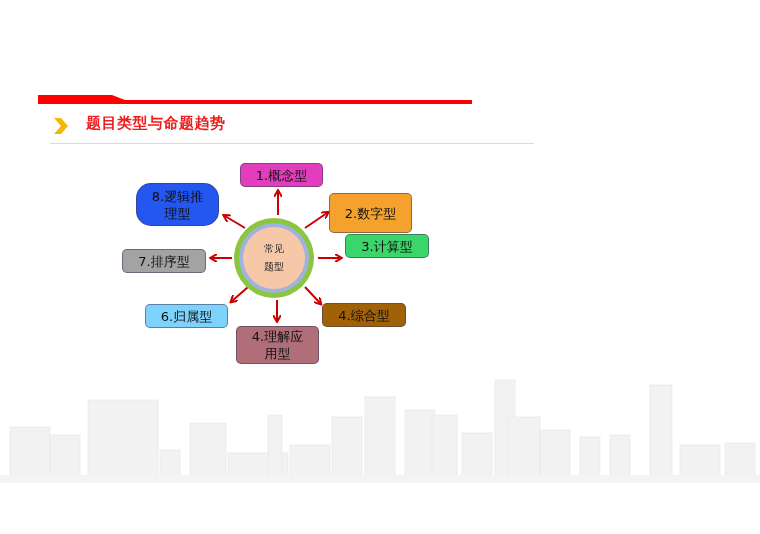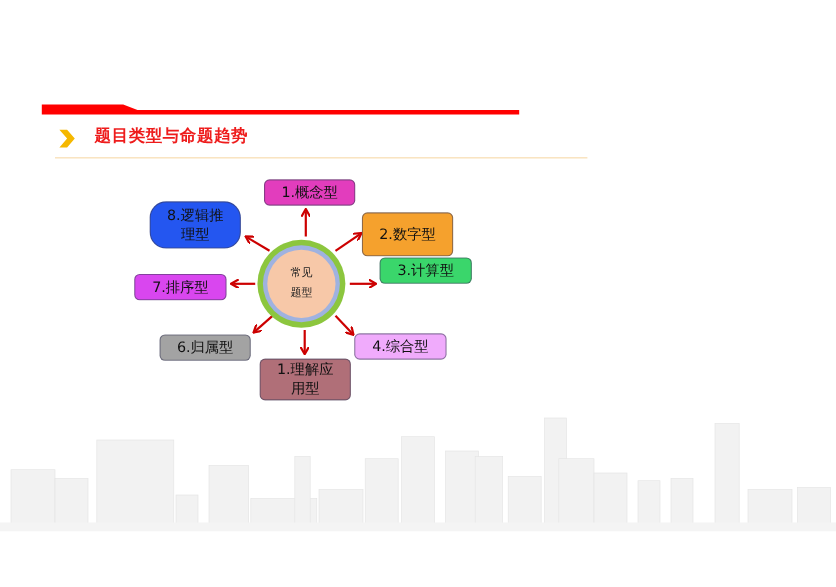--- a/index.html
+++ b/index.html
@@ -66,33 +66,33 @@
 
 <div class="box" style="left:240px;top:163px;width:83px;height:24px;background:#e23dbd">
   <span>1.概念型</span>
 </div>
 <div class="box" style="left:329px;top:193px;width:83px;height:40px;background:#f5a12d">
   <span>2.数字型</span>
 </div>
 <div class="box" style="left:345px;top:234px;width:84px;height:24px;background:#3ad66b">
   <span>3.计算型</span>
 </div>
-<div class="box" style="left:322px;top:303px;width:84px;height:24px;background:#f0abfc">
+<div class="box" style="left:322px;top:303px;width:84px;height:24px;background:#a16207">
   <span>4.综合型</span>
 </div>
 <div class="box" style="left:236px;top:326px;width:83px;height:38px;background:#b06f78">
   <div>
-    <div>1.理解应</div>
+    <div>4.理解应</div>
     <div>用型</div>
   </div>
 </div>
-<div class="box" style="left:145px;top:304px;width:83px;height:24px;background:#a3a3a3">
+<div class="box" style="left:145px;top:304px;width:83px;height:24px;background:#7dd3fc">
   <span>6.归属型</span>
 </div>
-<div class="box" style="left:122px;top:249px;width:84px;height:24px;background:#d946ef">
+<div class="box" style="left:122px;top:249px;width:84px;height:24px;background:#a3a3a3">
   <span>7.排序型</span>
 </div>
 <div class="box" style="left:136px;top:183px;width:83px;height:43px;background:#2456f0;border-radius:15px">
   <div>
     <div>8.逻辑推</div>
     <div>理型</div>
   </div>
 </div>
 
 <svg class="abs skyline" viewBox="0 0 760 110">

